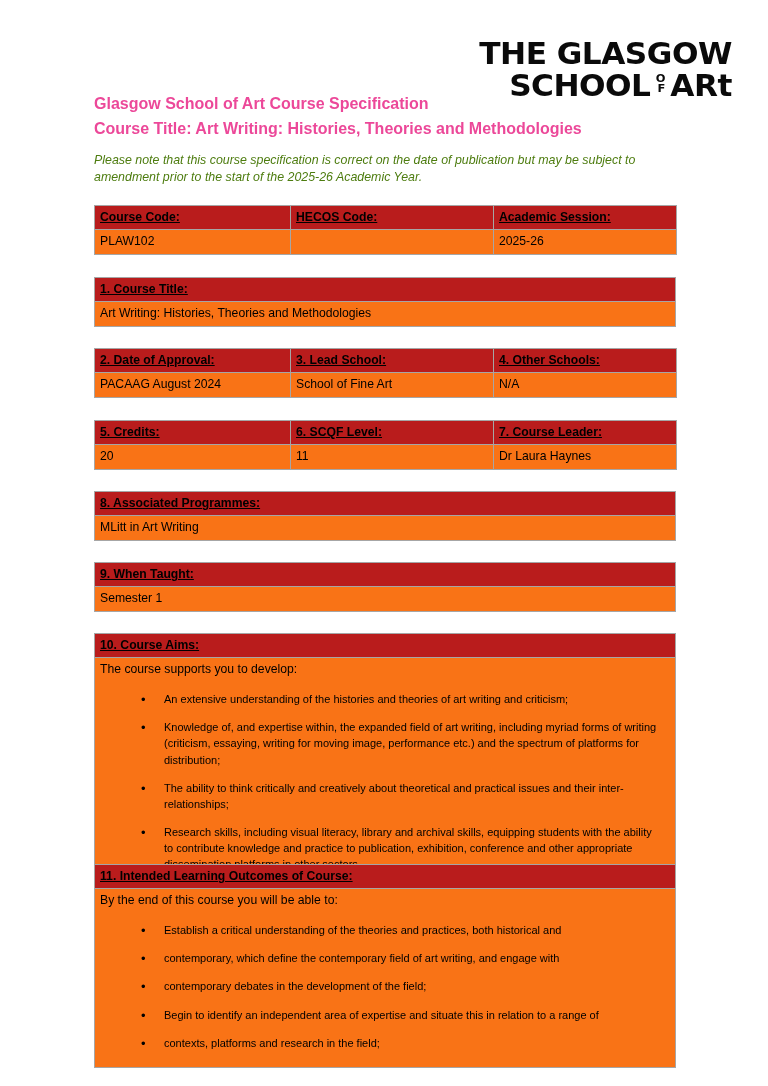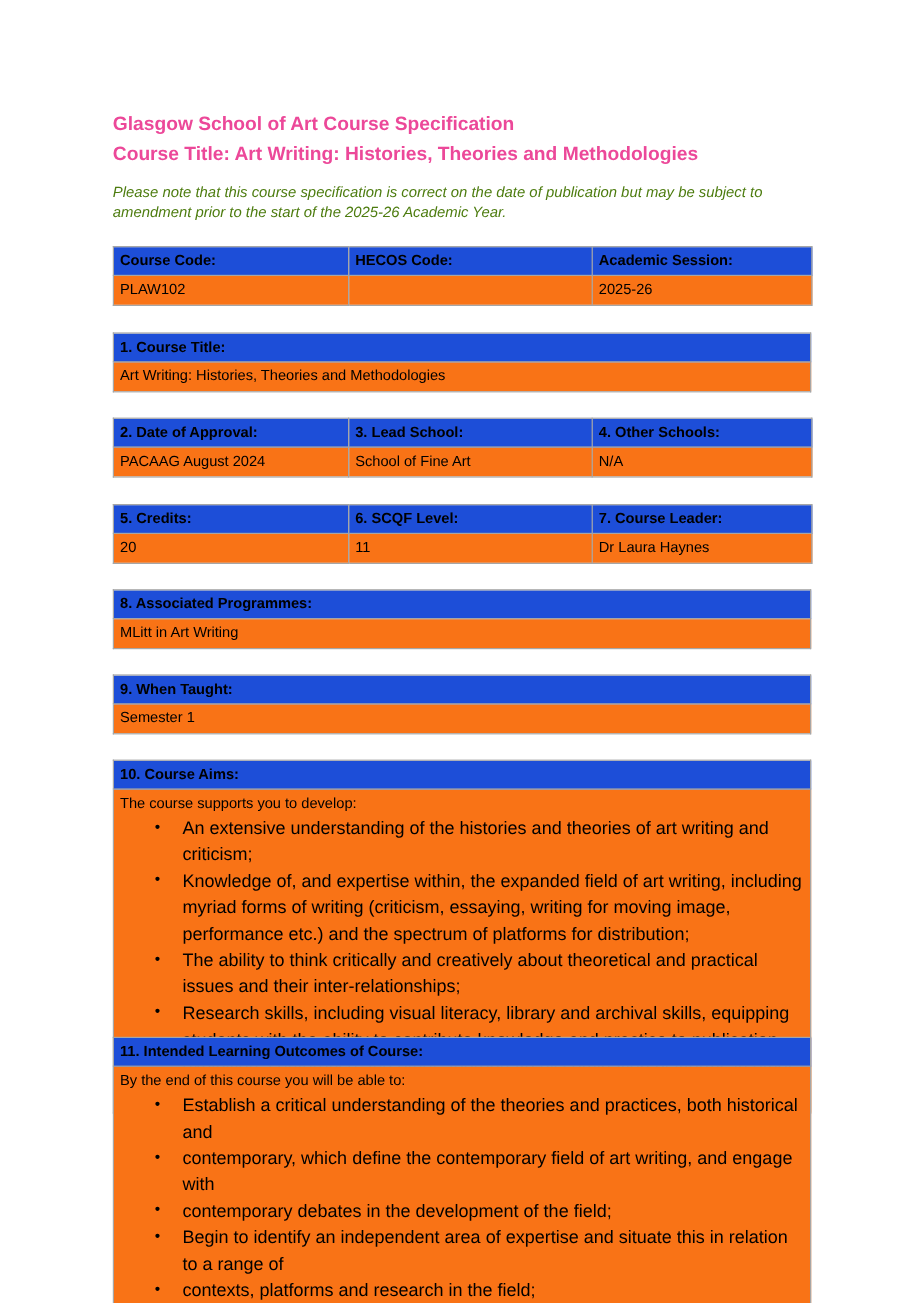--- a/index.html
+++ b/index.html
@@ -97,58 +97,70 @@
   }
   .tbl td {
     border: 1px solid #a6a6a6;
     padding: 3px 5px 4px 5px;
     font-size: 12.2px;
     line-height: 1.35;
     vertical-align: top;
     word-wrap: break-word;
   }
   .tbl td.hdr {
-    background: #1d4ed8;
-    font-weight: 700;
+    background: #b91c1c;
+    font-weight: 700;
+    text-decoration: underline;
   }
   .tbl td.val {
     background: #f97316;
   }
 
   
   .lead-in {
     margin: 0 0 1px 0;
     font-size: 12.2px;
     line-height: 1.45;
   }
   ul.bullets {
     margin: 0;
     padding: 0;
     list-style: none;
   }
   ul.bullets li {
     position: relative;
     padding-left: 52px;
-    font-size: 15px;
+    font-size: 11px;
     line-height: 1.47;
-    margin: 0;
+    margin: 12px;
   }
   ul.bullets li::before {
     content: "\2022";
     position: absolute;
     left: 29px;
     top: -1px;
     font-size: 13px;
   }
 </style>
 </head>
 <body>
 
 <div class="page">
 
+  <div class="logo-block">
+    <div class="logo-line">THE GLASGOW</div>
+    <div class="logo-line logo-line-2">
+      <span>SCHOOL</span>
+      <span class="logo-of">
+        <span>O</span>
+        <span>F</span>
+      </span>
+      <span>ARt</span>
+    </div>
+  </div>
 
   <div class="doc-heading">
     <div class="hl">Glasgow School of Art Course Specification</div>
     <div class="hl">Course Title: Art Writing: Histories, Theories and Methodologies</div>
   </div>
 
   <div class="notice">Please note that this course specification is correct on the date of publication but may be subject to amendment prior to the start of the 2025-26 Academic Year.</div>
 
   <table class="tbl" style="top:205px;">
     <colgroup>

